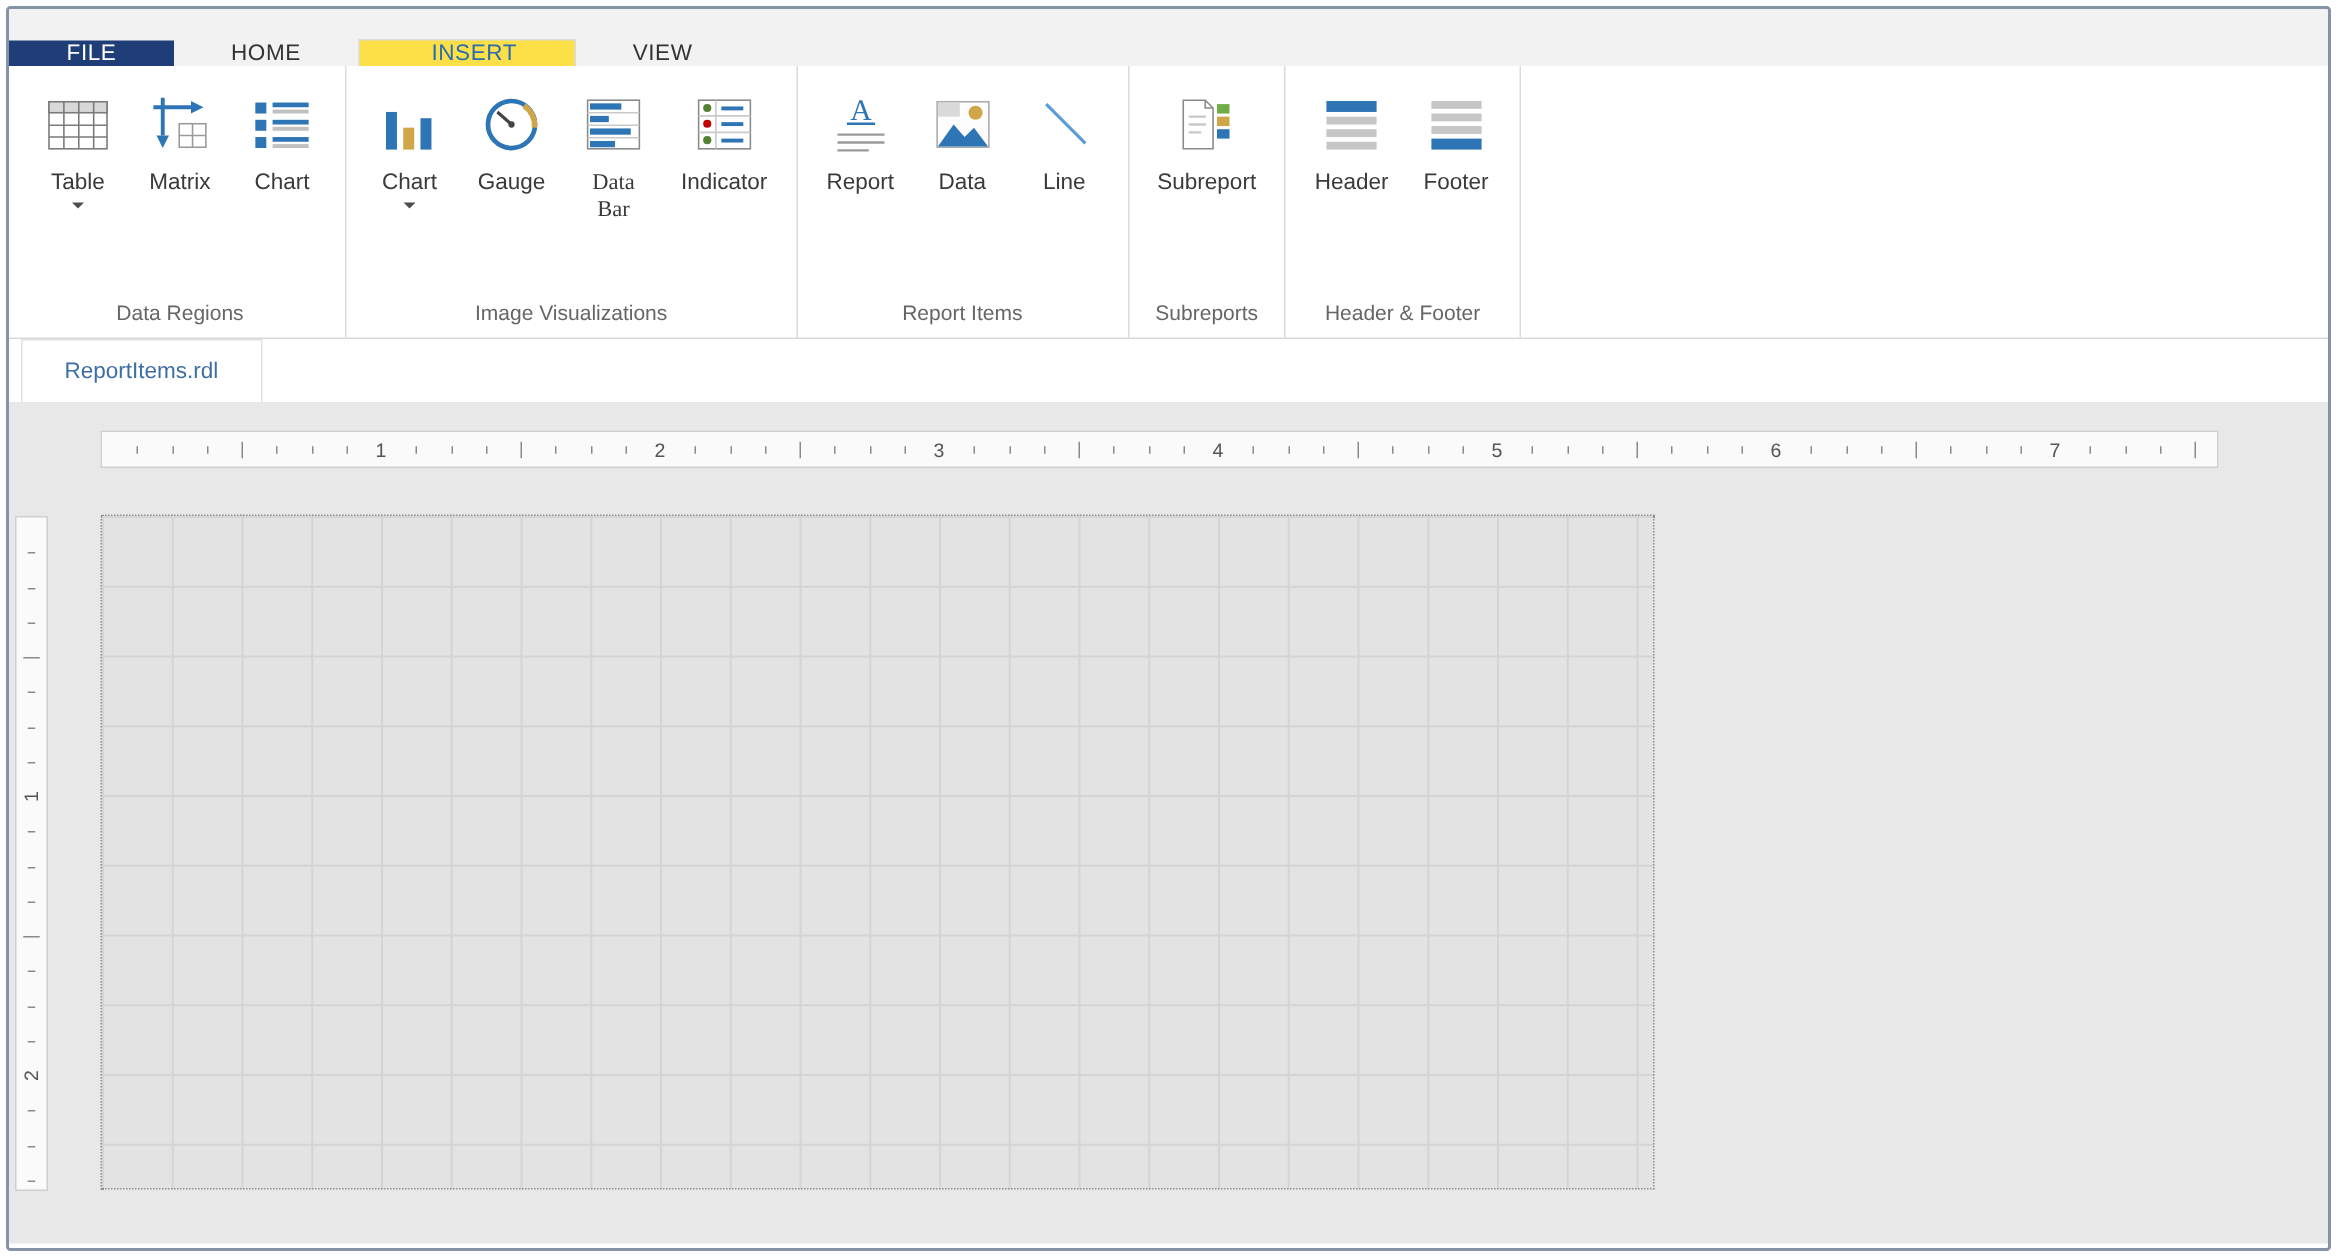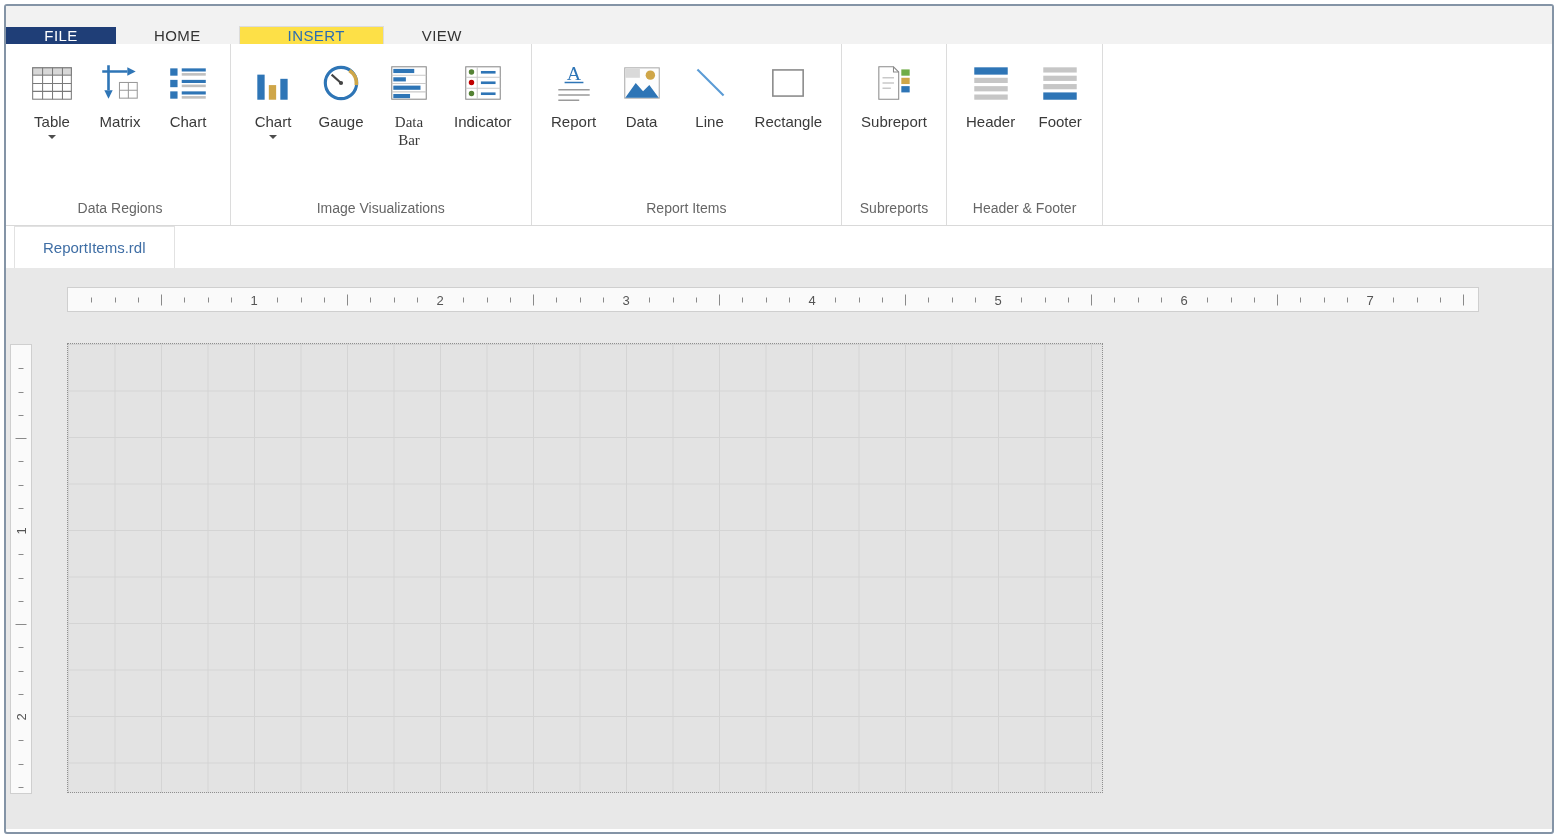--- a/index.html
+++ b/index.html
@@ -191,28 +191,20 @@
           </div>
           <div class="rb-label">Data</div>
         </div>
         <div class="rb">
           <div class="rb-icon">
             <svg viewBox="0 0 44 44">
               <path d="M10 9 L35 34" stroke="#5b9bd5" stroke-width="2"></path>
             </svg>
           </div>
           <div class="rb-label">Line</div>
-        </div>
-        <div class="rb">
-          <div class="rb-icon">
-            <svg viewBox="0 0 44 44">
-              <rect x="7.5" y="9.5" width="29" height="25" fill="#fff" stroke="#8a8a8a" stroke-width="1.5"></rect>
-            </svg>
-          </div>
-          <div class="rb-label">Rectangle</div>
         </div>
       </div>
       <div class="rgroup-label">Report Items</div>
     </div>
 
     <div class="rgroup">
       <div class="rgroup-items">
         <div class="rb">
           <div class="rb-icon">
             <svg viewBox="0 0 44 44">

